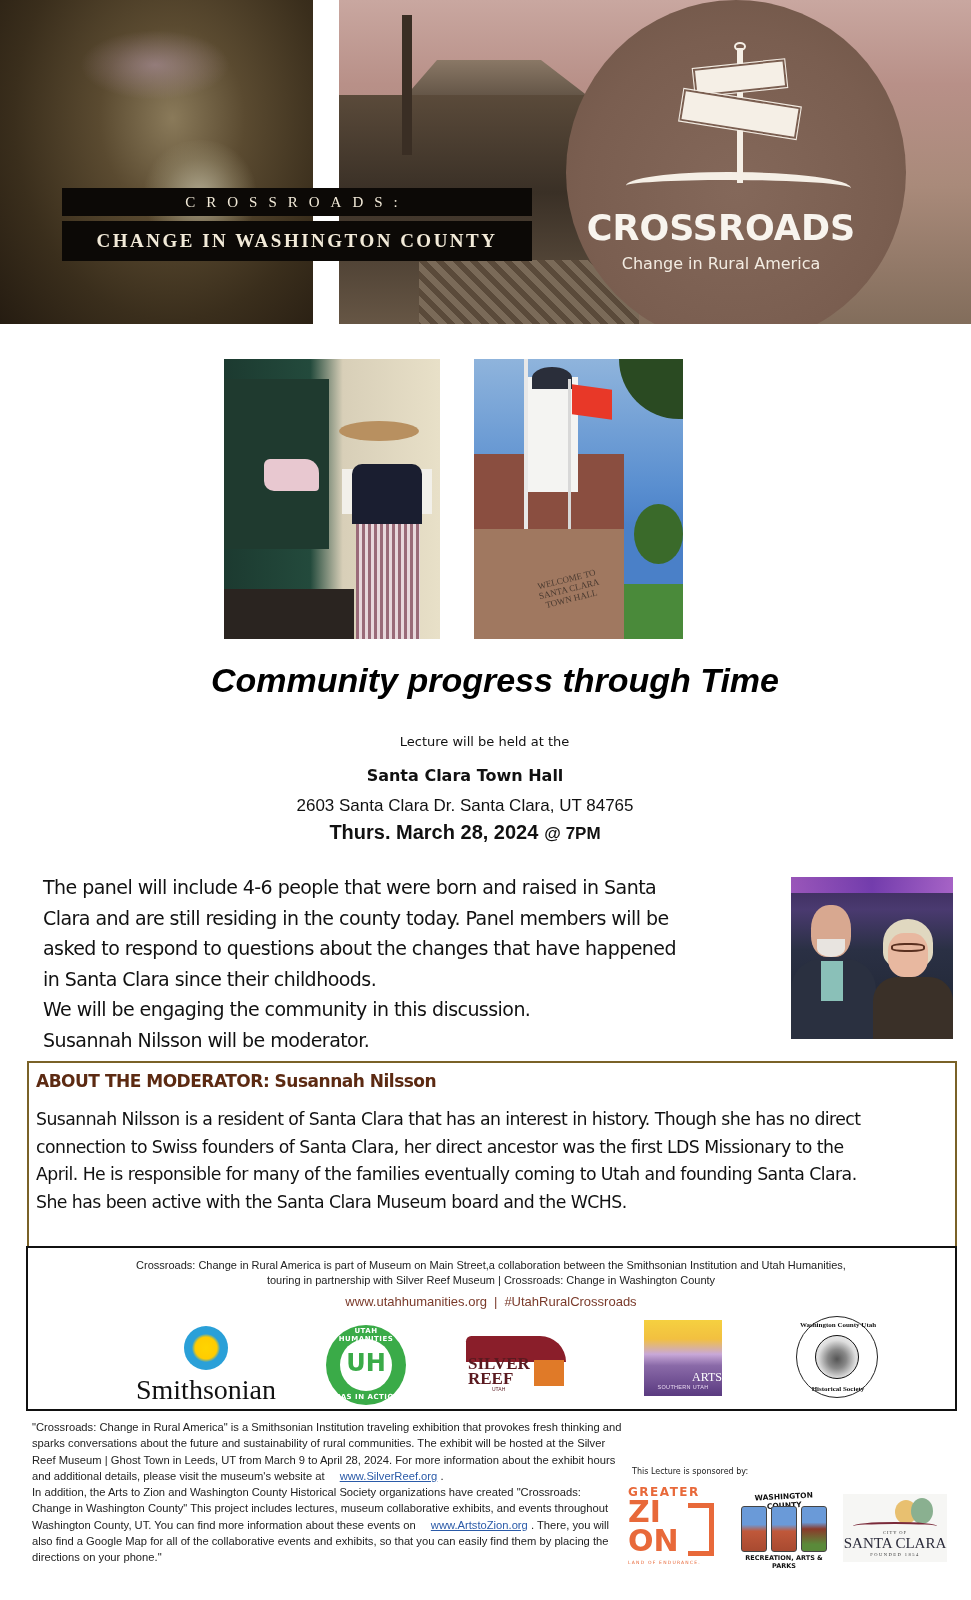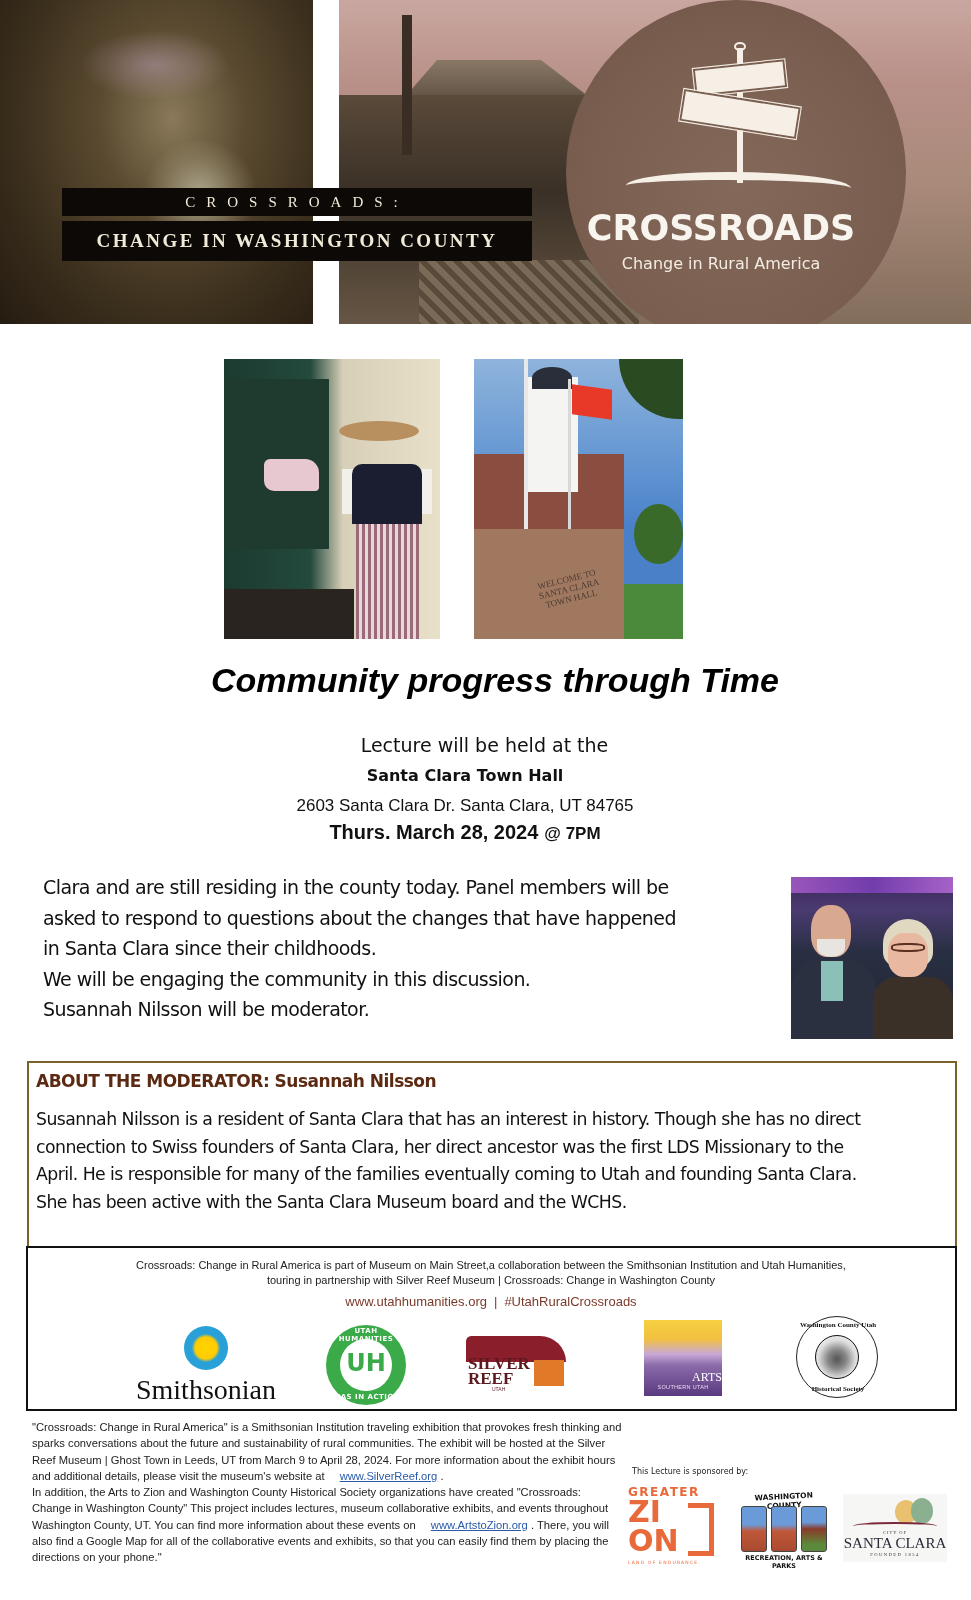--- a/index.html
+++ b/index.html
@@ -64,21 +64,21 @@
   .photo-townhall .pole2 { position: absolute; left: 94px; top: 20px; width: 3px; height: 180px; background: #d8d8d8; }
   .photo-townhall .sign { position: absolute; left: 0; top: 170px; width: 150px; height: 110px; background: #a07860; }
   .photo-townhall .sign-text { position: absolute; left: 60px; top: 215px; width: 70px; color: #4a3a30; font-family: "Liberation Serif", serif; font-size: 9px; transform: rotate(-14deg); line-height: 10px; text-align: center; }
   .photo-townhall .lawn { position: absolute; left: 150px; top: 225px; width: 59px; height: 55px; background: #4a8a3a; }
   .photo-townhall .tree { position: absolute; left: 145px; top: 0; width: 64px; height: 60px; background: #2a4a22; border-radius: 0 0 0 60px; }
   .photo-townhall .tree2 { position: absolute; left: 160px; top: 145px; width: 49px; height: 60px; background: #3a6a2a; border-radius: 50%; }
 
   
   .main-title { position: absolute; left: 0; top: 661px; width: 990px; text-align: center;
     font-family: "Liberation Sans", sans-serif; font-weight: bold; font-style: italic; font-size: 34px; color: #000; }
-  .event-intro { position: absolute; left: 0; top: 734px; width: 930px; text-align: center; font-family: "DejaVu Sans", sans-serif; font-size: 19px; color: #111; padding-left: 39px; }
+  .event-intro { position: absolute; left: 0; top: 734px; width: 930px; text-align: center; font-family: "DejaVu Sans", sans-serif; font-size: 13px; color: #111; padding-left: 39px; }
   .event-venue { position: absolute; left: 0; top: 766px; width: 930px; text-align: center; font-family: "DejaVu Sans", sans-serif; font-weight: bold; font-size: 16px; color: #111; }
   .event-address { position: absolute; left: 0; top: 796px; width: 930px; text-align: center; font-family: "Liberation Sans", sans-serif; font-size: 17px; color: #111; }
   .event-date { position: absolute; left: 0; top: 821px; width: 930px; text-align: center; font-family: "Liberation Sans", sans-serif; font-weight: bold; font-size: 20px; color: #111; }
   .event-date .time { font-size: 17px; margin-left: 6px; }
 
   .panel-text { position: absolute; left: 43px; top: 872px; width: 740px; font-family: "DejaVu Sans", sans-serif; font-size: 19px; line-height: 30.5px; color: #111; letter-spacing: -0.55px; }
   .panel-photo { position: absolute; left: 791px; top: 877px; width: 162px; height: 162px; overflow: hidden;
     background: linear-gradient(180deg, #3a2a58 0%, #4a3a70 20%, #2a3044 45%, #1e2430 100%); }
   .panel-photo .light { position: absolute; left: 0; top: 0; width: 162px; height: 16px; background: linear-gradient(90deg, #b060d0, #8040c0, #c070e0); opacity: 0.8; }
   .panel-photo .man-head { position: absolute; left: 20px; top: 28px; width: 40px; height: 52px; background: #d8a890; border-radius: 45% 45% 40% 40%; }
@@ -206,20 +206,21 @@
 
 <h1 class="main-title">Community progress through Time</h1>
 <div class="event-intro">Lecture will be held at the</div>
 <div class="event-venue">Santa Clara Town Hall</div>
 <div class="event-address">2603 Santa Clara Dr. Santa Clara, UT 84765</div>
 <div class="event-date">
   <span>Thurs. March 28, 2024</span><span class="time">@ 7PM</span>
 </div>
 
 <div class="panel-text">
+  <div>The panel will include 4-6 people that were born and raised in Santa</div>
   <div>Clara and are still residing in the county today. Panel members will be</div>
   <div>asked to respond to questions about the changes that have happened</div>
   <div>in Santa Clara since their childhoods.</div>
   <div>We will be engaging the community in this discussion.</div>
   <div>Susannah Nilsson will be moderator.</div>
 </div>
 <div class="panel-photo">
   <div class="light"></div>
   <div class="man-body"></div>
   <div class="man-shirt"></div>

